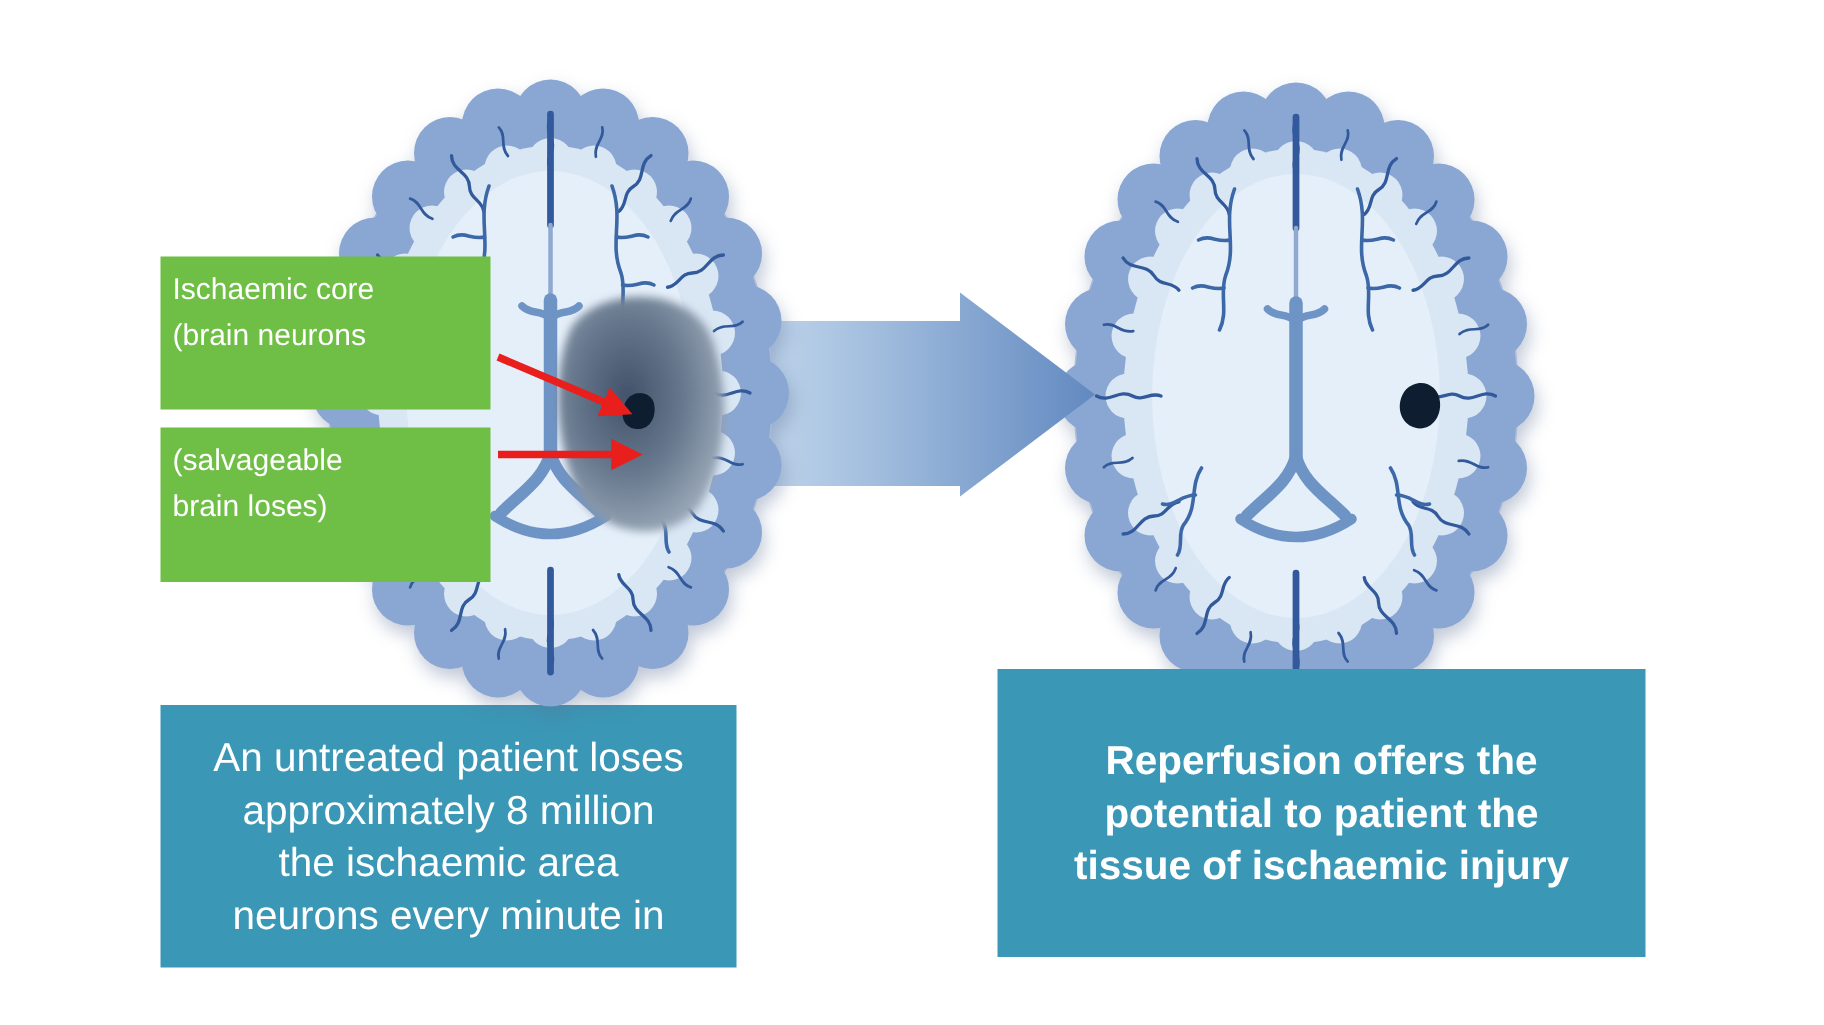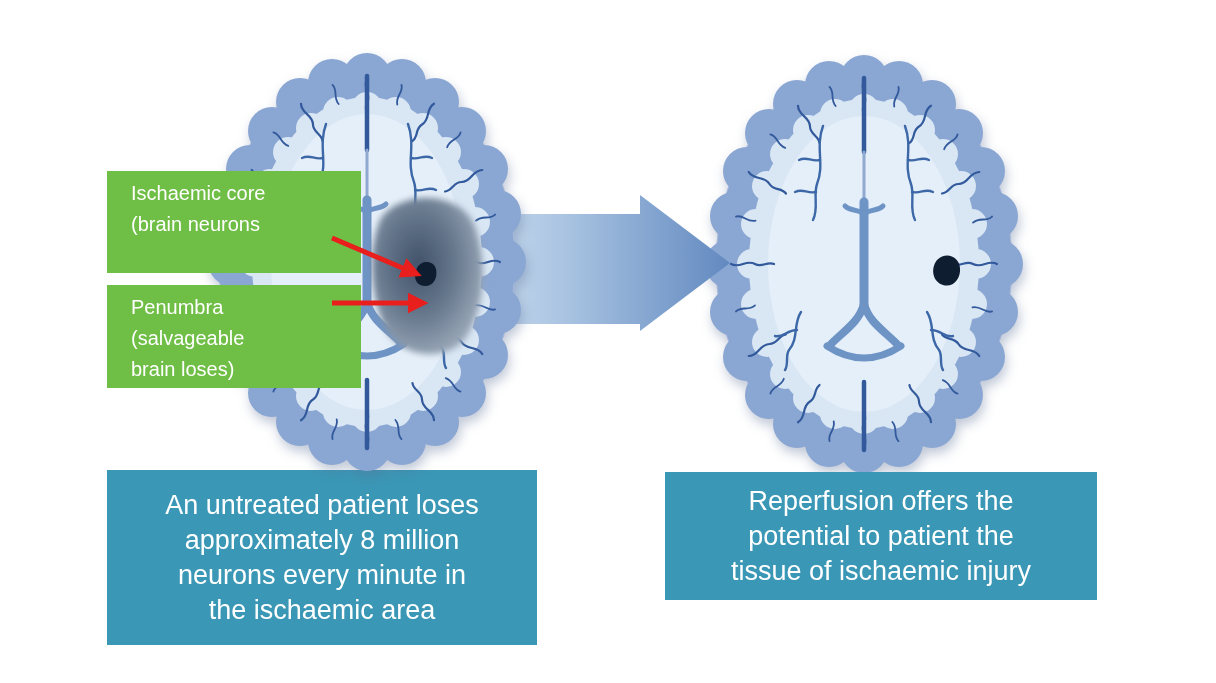--- a/index.html
+++ b/index.html
@@ -8,34 +8,34 @@
     font-family:"Liberation Sans", sans-serif;
   }
   svg{display:block;}
   .brain{position:absolute;width:312px;height:400px;overflow:visible;
          filter:drop-shadow(2px 6px 6px rgba(90,110,150,.38));}
   .brain.left{left:211px;top:62px;z-index:3;}
   .brain.right{left:708px;top:64px;z-index:1;}
   .arrow-main{position:absolute;left:468px;top:190px;width:266px;height:150px;z-index:2;overflow:visible;}
   .pointers{position:absolute;left:330px;top:226px;width:120px;height:92px;z-index:5;overflow:visible;}
   .glabel{
-    position:absolute;left:107px;width:254px;z-index:4;box-sizing:border-box;
+    position:absolute;left:107px;width:220px;z-index:4;box-sizing:border-box;
     background:var(--label-green);color:var(--text-white);
-    font-size:20px;line-height:31px;padding:7px 12px 6px 24px;
+    font-size:20px;line-height:31px;padding:7px 12px 6px 8px;
   }
   #gb1{top:171px;height:102px;}
   #gb2{top:285px;height:103px;}
   .caption{
     position:absolute;z-index:1;box-sizing:border-box;
     background:var(--caption-teal);color:var(--text-white);
     font-size:27px;line-height:35px;text-align:center;
     display:flex;flex-direction:column;justify-content:center;align-items:center;
   }
-  #cap-left{left:107px;top:470px;width:430px;height:175px;}
-  #cap-right{left:665px;top:472px;width:432px;height:128px;}
+  #cap-left{left:107px;top:470px;width:384px;height:175px;}
+  #cap-right{left:665px;top:446px;width:432px;height:192px;font-weight:bold;}
   .hiddefs{position:absolute;width:0;height:0;}
 </style>
 </head>
 <body>
 
 <div class="stage">
 
   <svg class="hiddefs" aria-hidden="true">
     <defs>
       <radialGradient id="pg" cx="42%" cy="42%" r="62%">
@@ -185,35 +185,34 @@
     <use href="#brainBase"></use>
     <path filter="url(#soft)" d="M168,158 C185,128 252,126 264,168 C276,205 272,248 254,276 C234,302 186,296 172,264 C158,232 156,186 168,158 Z" fill="url(#pg)"></path>
     <path d="M205,206 c5,-9 17,-7 19,1 c2,9 -3,18 -12,17 c-9,-1 -11,-10 -7,-18 z" style="fill:var(--core-black)"></path>
   </svg>
 
   <div class="glabel" id="gb1">
     <div>Ischaemic core</div>
     <div>(brain neurons</div>
   </div>
   <div class="glabel" id="gb2">
-    <div>Penumbra</div>
     <div>(salvageable</div>
     <div>brain loses)</div>
   </div>
 
   <svg class="pointers" viewBox="0 0 120 92">
     <path d="M2,12 L82,46" fill="none" style="stroke:var(--pointer-red)" stroke-width="5" marker-end="url(#redhead)"></path>
     <path d="M2,77 L88,77" fill="none" style="stroke:var(--pointer-red)" stroke-width="5" marker-end="url(#redhead)"></path>
   </svg>
 
   <div class="caption" id="cap-left">
     <div>An untreated patient loses</div>
     <div>approximately 8 million</div>
+    <div>the ischaemic area</div>
     <div>neurons every minute in</div>
-    <div>the ischaemic area</div>
   </div>
   <div class="caption" id="cap-right">
     <div>Reperfusion offers the</div>
     <div>potential to patient the</div>
     <div>tissue of ischaemic injury</div>
   </div>
 
 </div>
 
 </body></html>

